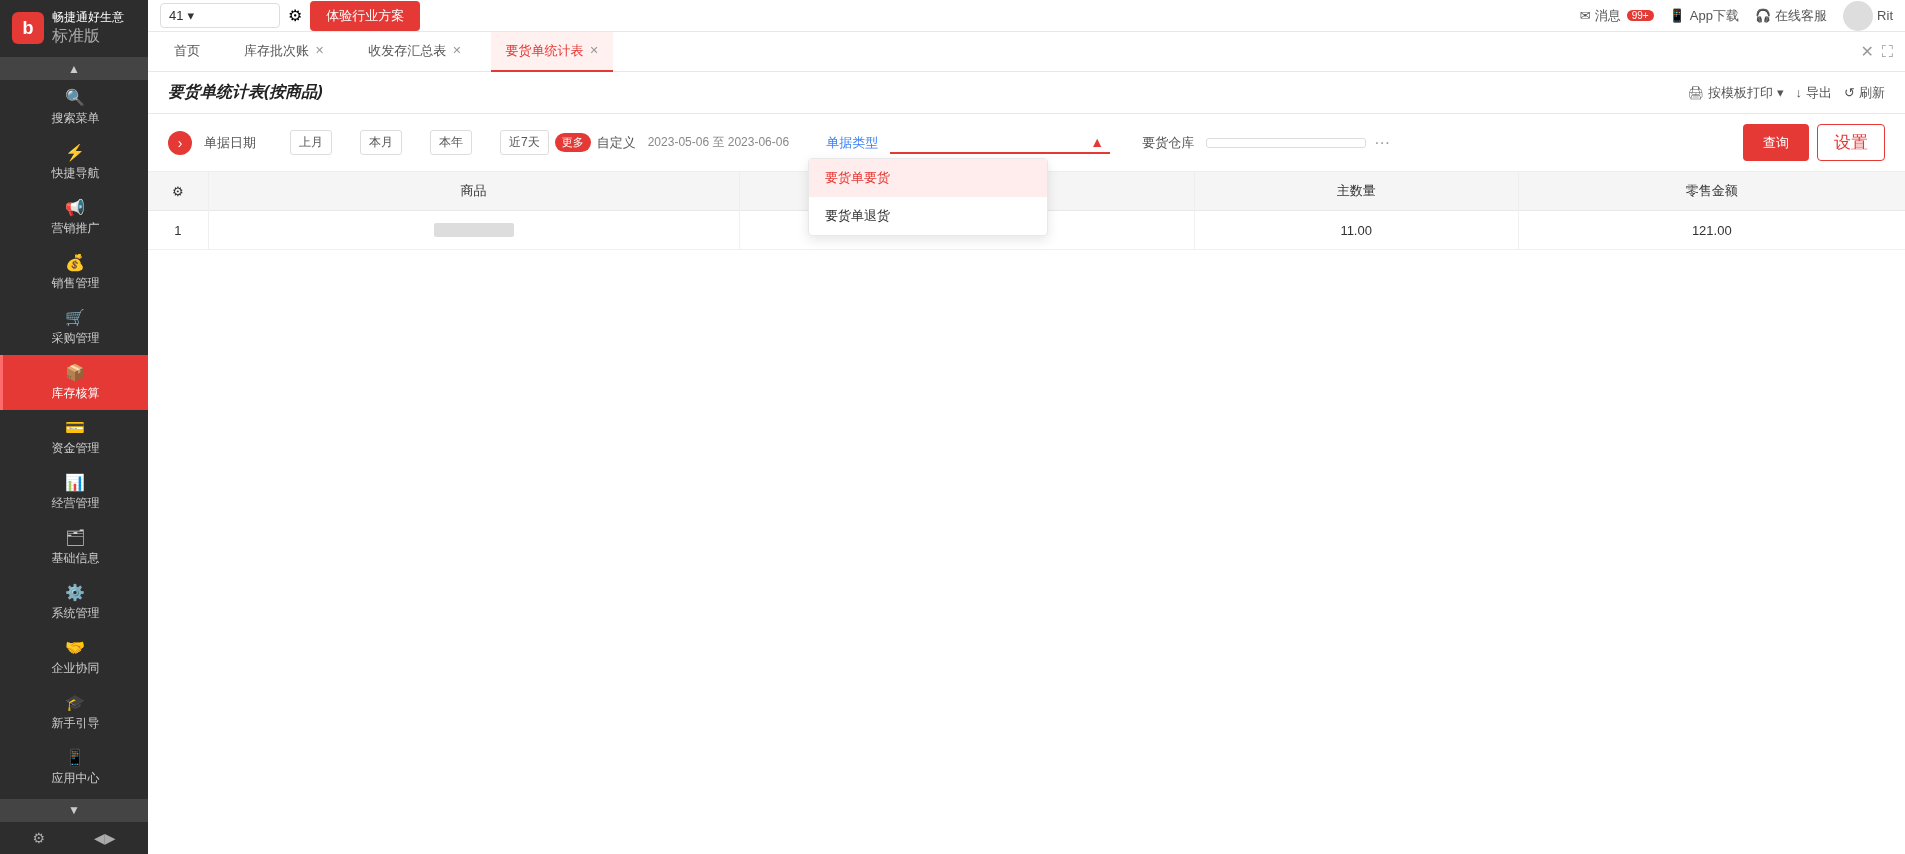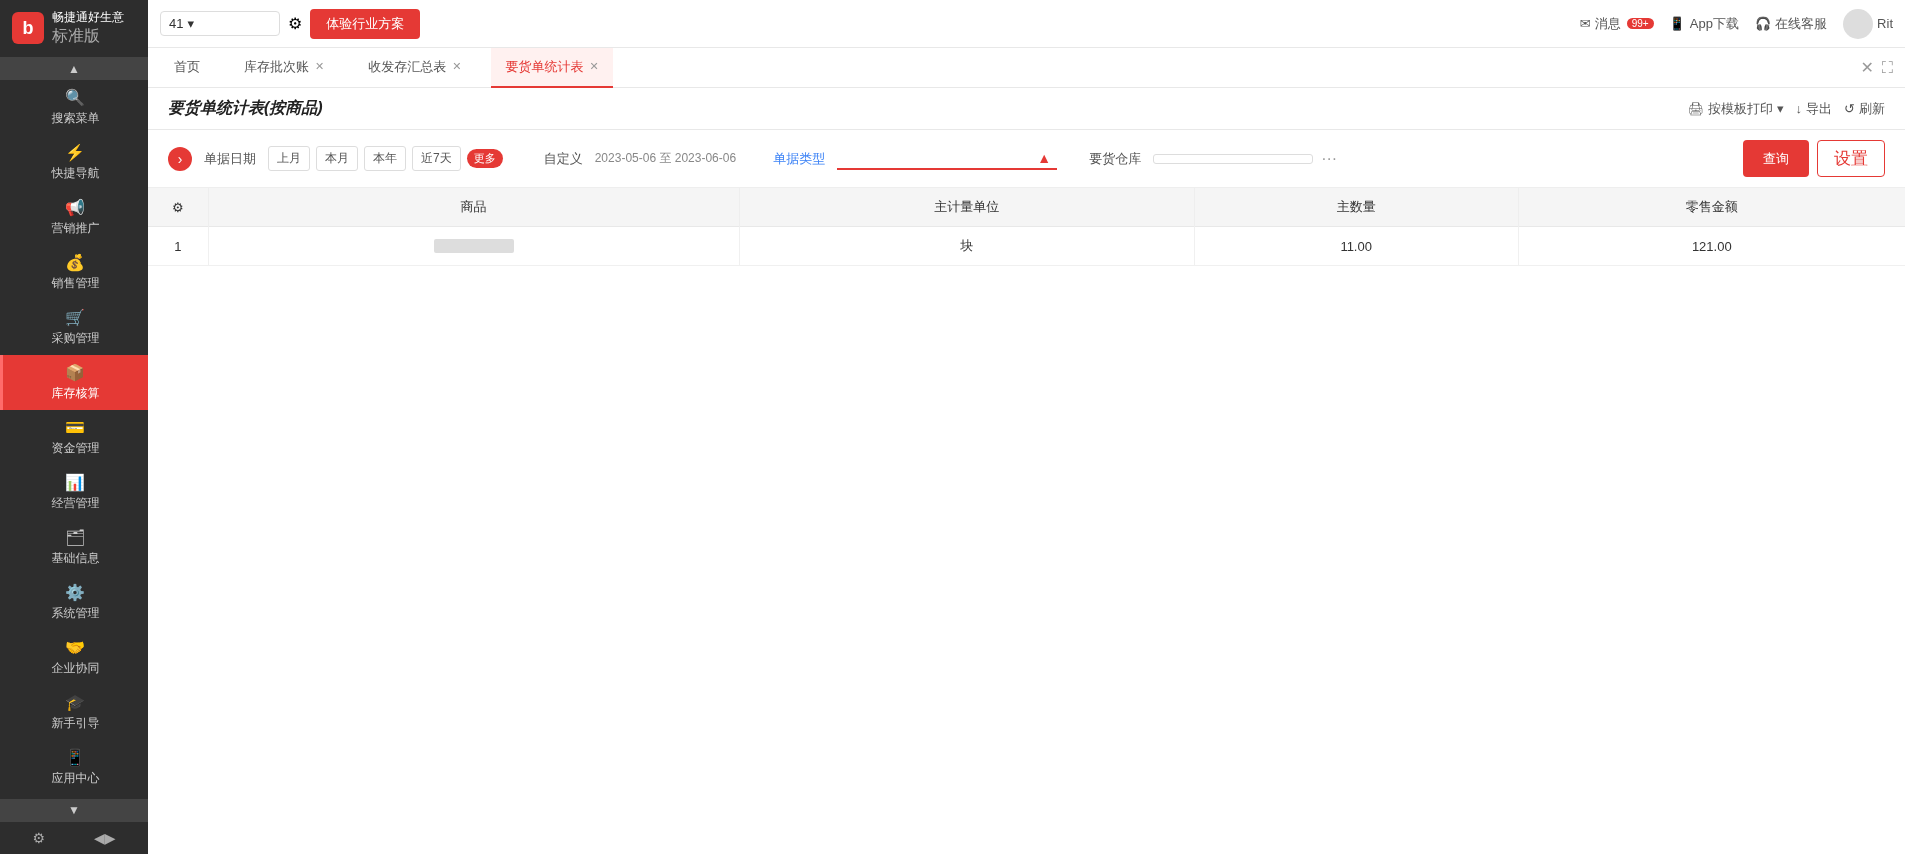--- a/index.html
+++ b/index.html
@@ -85,21 +85,21 @@
       flex: 1;
       display: flex;
       flex-direction: column;
       height: 854px;
       overflow: hidden;
     }
 
     
     .topbar {
       background: #fff;
-      height: 48px;
+      height: 32px;
       display: flex;
       align-items: center;
       padding: 0 12px;
       border-bottom: 1px solid #e8e8e8;
       gap: 0;
     }
     .topbar-left { display: flex; align-items: center; gap: 8px; flex: 1; }
     .topbar-search-select {
       border: 1px solid #ddd;
       border-radius: 4px;
@@ -220,30 +220,31 @@
     .filter-label { font-size: 13px; color: #555; }
     .filter-date-group { display: flex; align-items: center; gap: 6px; }
     .filter-date-btn {
       padding: 3px 8px;
       border: 1px solid #ddd;
       border-radius: 3px;
       font-size: 12px;
       cursor: pointer;
       color: #555;
       background: #fff;
+      margin-left: 22px;
     }
     .filter-date-badge {
       background: #e53935;
       color: #fff;
       border-radius: 10px;
       padding: 2px 7px;
       font-size: 11px;
       cursor: pointer;
     }
-    .filter-custom { font-size: 13px; color: #555; cursor: pointer; margin-left: 35px; }
+    .filter-custom { font-size: 13px; color: #555; cursor: pointer; }
     .filter-date-range { font-size: 12px; color: #888; }
 
     .filter-type-label { font-size: 13px; color: #3b82f6; margin-left: 25px; }
     .filter-warehouse-label { font-size: 13px; color: #555; margin-left: 20px; }
     .filter-warehouse-select {
       border: 1px solid #ddd;
       border-radius: 3px;
       padding: 4px 8px;
       font-size: 13px;
       min-width: 160px;
@@ -554,20 +555,25 @@
       <div style="display:flex;align-items:center;gap:4px;">
         <div class="filter-warehouse-select"></div>
         <span class="filter-dots">···</span>
       </div>
 
       <div class="filter-actions">
         <button class="btn-query">查询</button>
         <button class="btn-settings">设置</button>
       </div>
 
+      <div class="dropdown-overlay">
+
+      <div class="dropdown-item selected">要货单要货</div>
+          <div class="dropdown-item">要货单退货</div>
+        </div>
     </div>
 
     <div class="table-wrapper">
       <table>
         <thead>
           <tr>
             <th style="width:60px;">
               <span>⚙</span>
             </th>
             <th>商品</th>

